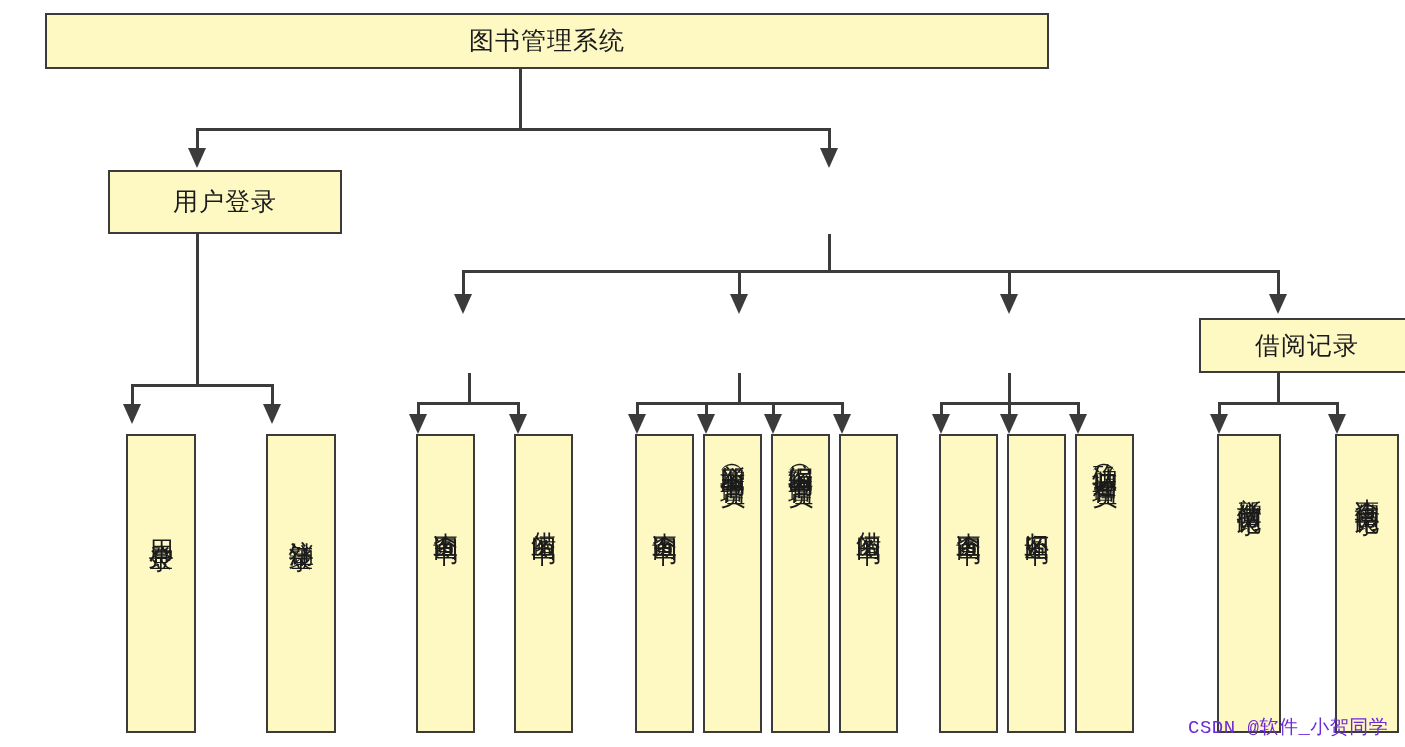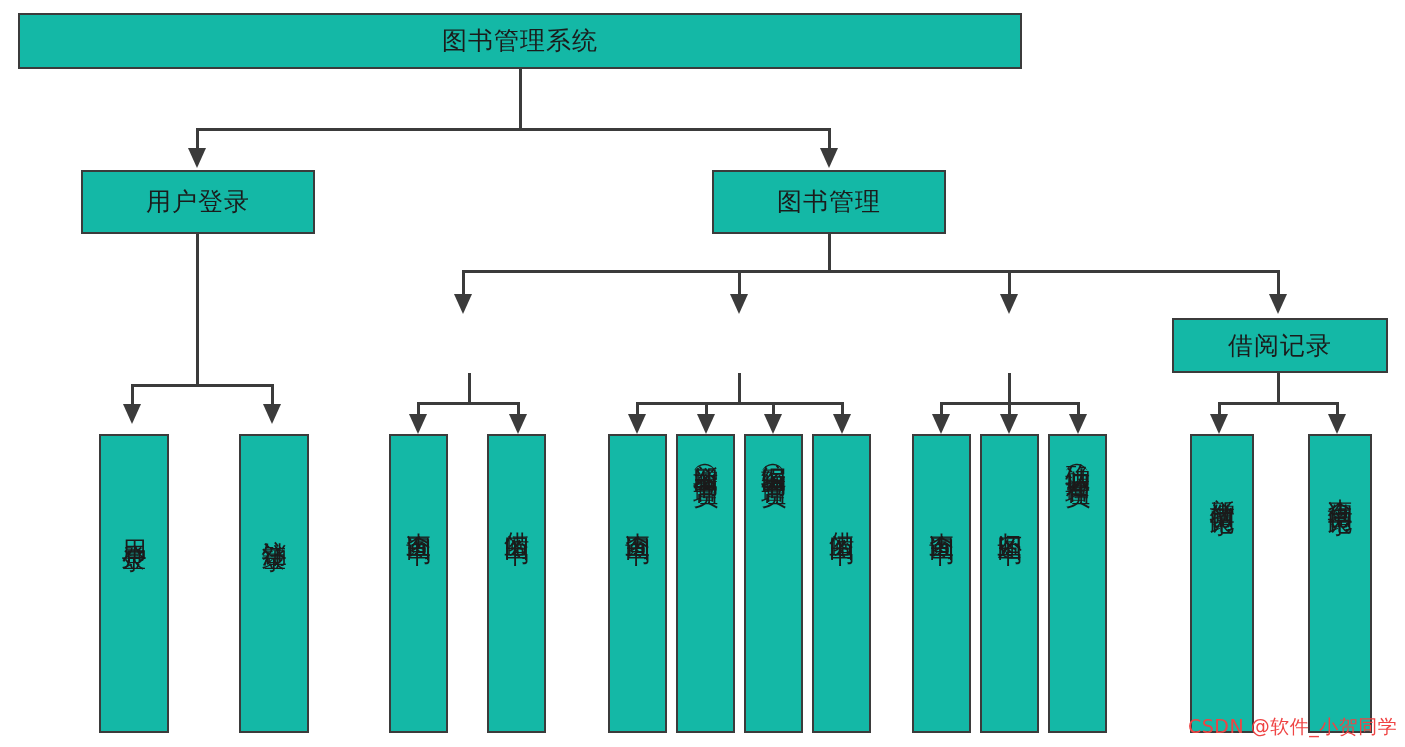--- a/index.html
+++ b/index.html
@@ -15,26 +15,27 @@
     position: relative;
     width: 1405px;
     height: 747px;
     background: #ffffff;
     overflow: hidden;
   }
   
   .node {
     position: absolute;
     box-sizing: border-box;
-    background: #14b8a6;
+    background: #fef9c3;
     border: 2px solid #3b3b3b;
     display: flex;
     align-items: center;
     justify-content: center;
     color: #1b1b1b;
+    margin-left: 27px;
   }
   .node.root {
     border-width: 2px;
   }
   .node .label-h {
     font-size: 25px;
     line-height: 1.1;
     letter-spacing: 1px;
     white-space: nowrap;
     text-align: center;
@@ -66,23 +67,24 @@
     width: 0;
     height: 0;
     border-left: 9px solid transparent;
     border-right: 9px solid transparent;
     border-top: 20px solid #3b3b3b;
   }
   
   .watermark {
     position: absolute;
     font-size: 19px;
-    color: #ef4444;
+    color: #6d28d9;
     white-space: nowrap;
     letter-spacing: 0.5px;
+    font-family: Liberation Mono, monospace;
   }
 </style>
 </head>
 <body>
 
 <div id="canvas">
 
   <div class="node root" style="left:18px; top:13px; width:1004px; height:56px;">
     <span class="label-h">图书管理系统</span>
   </div>
@@ -94,23 +96,20 @@
   <div class="edge v" style="left:196px; top:128px; width:3px; height:24px;"></div>
   <div class="arrow" style="left:188px; top:148px;"></div>
 
   <div class="edge v" style="left:828px; top:128px; width:3px; height:24px;"></div>
   <div class="arrow" style="left:820px; top:148px;"></div>
 
   <div class="node" style="left:81px; top:170px; width:234px; height:64px;">
     <span class="label-h">用户登录</span>
   </div>
 
-  <div class="node" style="left:712px; top:170px; width:234px; height:64px;">
-    <span class="label-h">图书管理</span>
-  </div>
 
   <div class="edge v" style="left:196px; top:234px; width:3px; height:152px;"></div>
   <div class="edge h" style="left:131px; top:384px; width:143px; height:3px;"></div>
   <div class="edge v" style="left:131px; top:384px; width:3px; height:24px;"></div>
   <div class="arrow" style="left:123px; top:404px;"></div>
   <div class="edge v" style="left:271px; top:384px; width:3px; height:24px;"></div>
   <div class="arrow" style="left:263px; top:404px;"></div>
 
   <div class="edge v" style="left:828px; top:234px; width:3px; height:38px;"></div>
   <div class="edge h" style="left:462px; top:270px; width:818px; height:3px;"></div>

